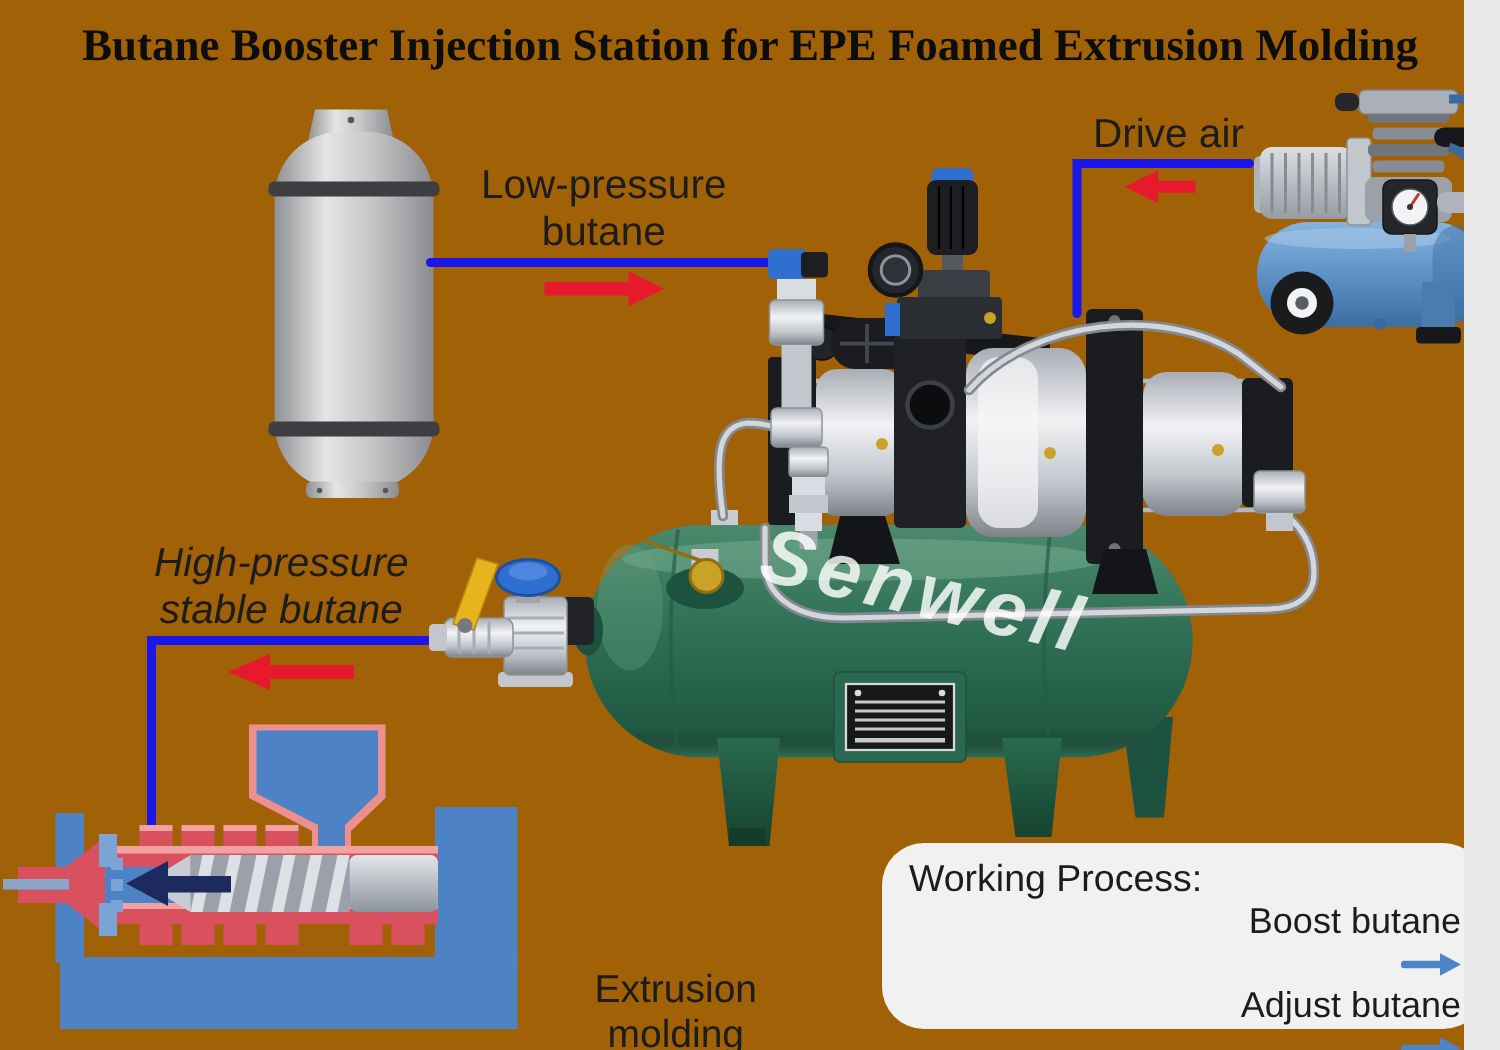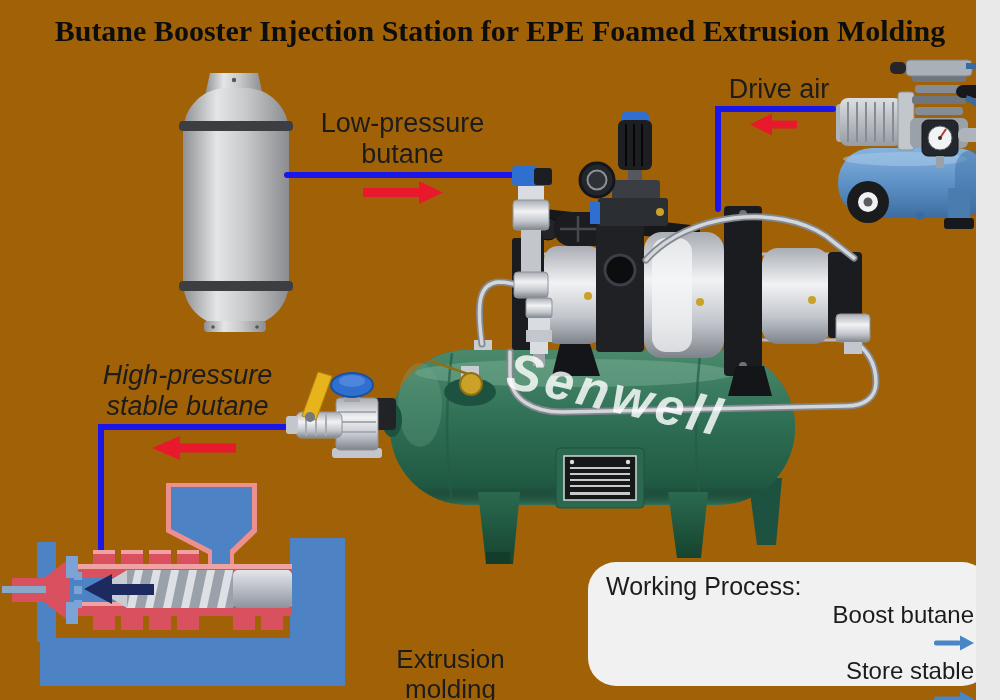--- a/index.html
+++ b/index.html
@@ -358,21 +358,21 @@
   <div id="watermark">Senwell</div>
 
   <div id="process-box">
     <div class="heading">Working Process:</div>
     <div class="proc-row">
       <span>Boost butane</span>
       <svg class="parrow" width="40" height="18" viewBox="0 0 40 18">
         <rect x="0" y="6.5" width="27" height="5" rx="2"></rect>
           <polygon points="26,1.5 40,9 26,16.5"></polygon>
       </svg>
-      <span>Store stable</span>
+      <span>Adjust butane</span>
       <svg class="parrow" width="40" height="18" viewBox="0 0 40 18">
         <rect x="0" y="6.5" width="27" height="5" rx="2"></rect>
           <polygon points="26,1.5 40,9 26,16.5"></polygon>
       </svg>
     </div>
   </div>
 
 </div>
 
 </body></html>

